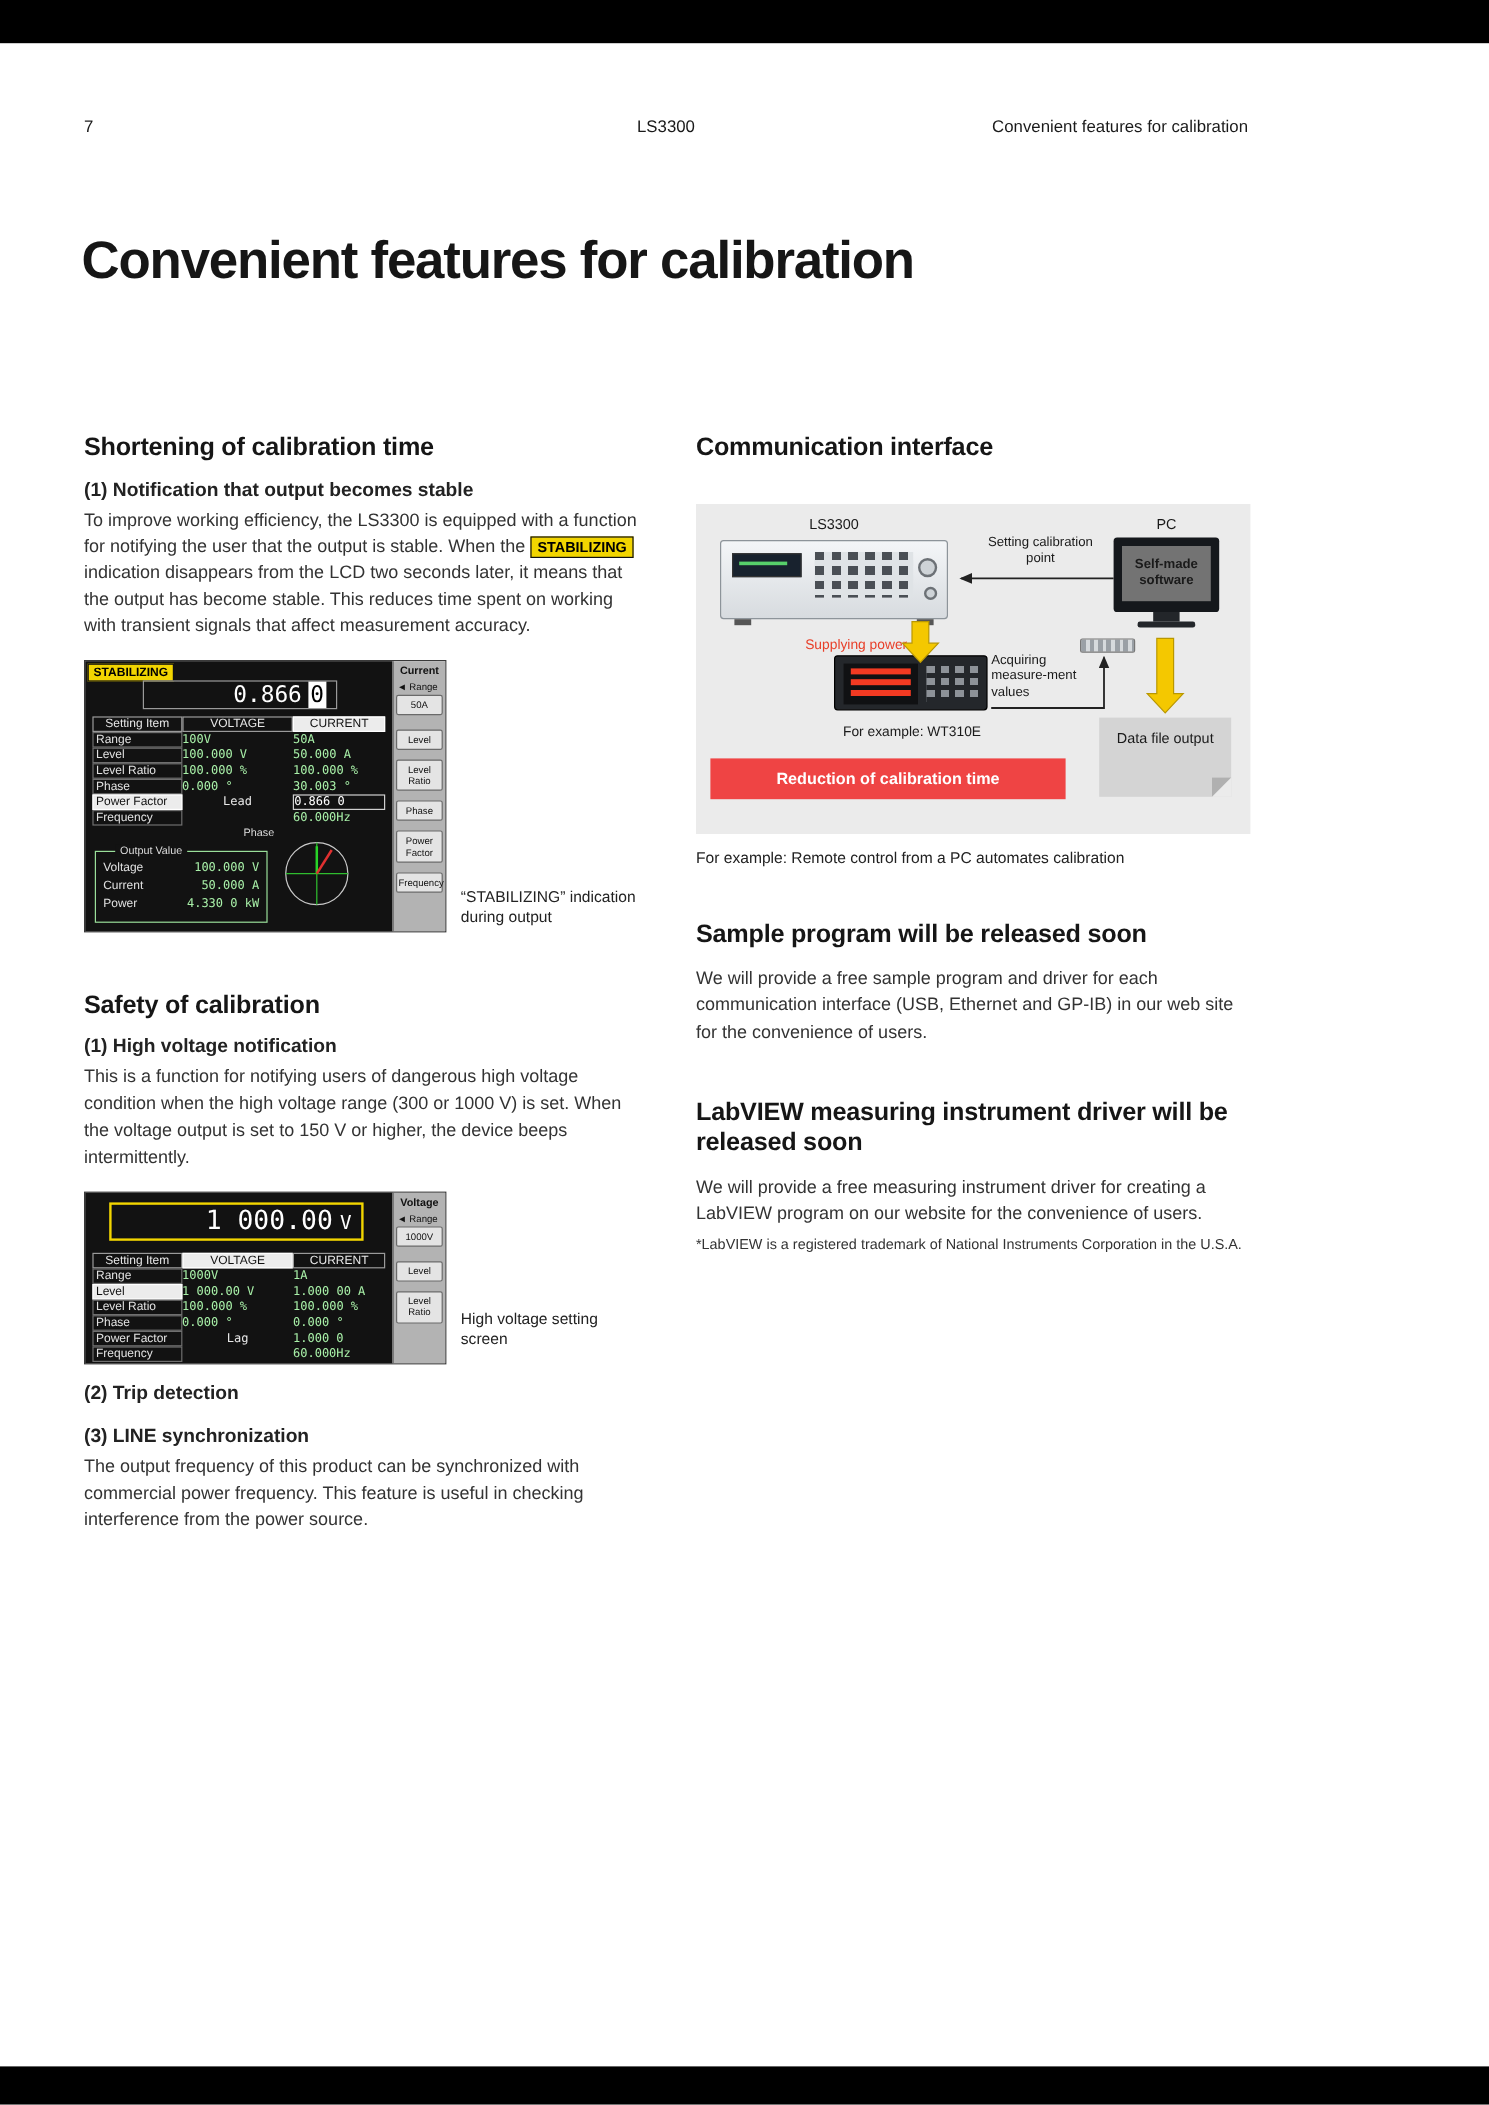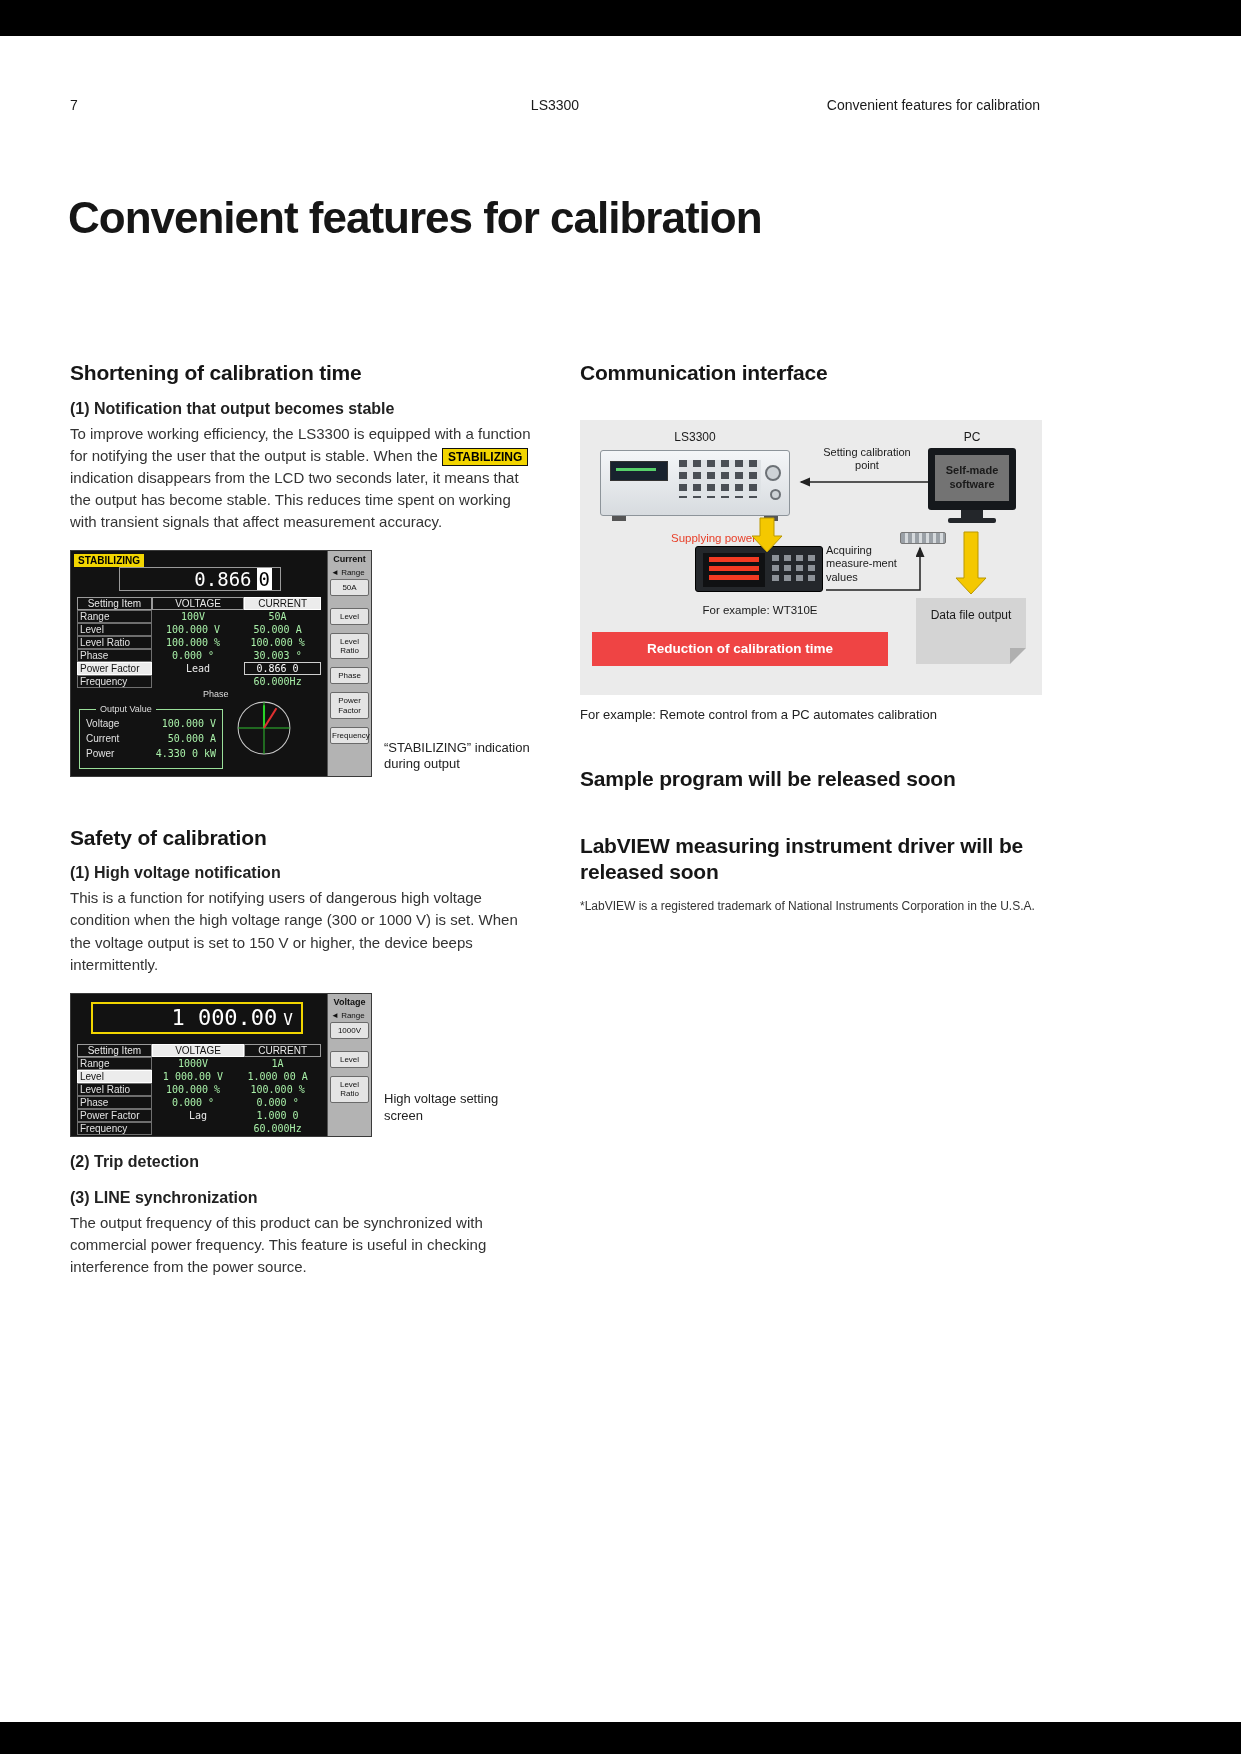--- a/index.html
+++ b/index.html
@@ -46,21 +46,21 @@
   .lcd-big .cursor { background:#fff; color:#000; padding:0 2px; margin-left:5px; }
   .lcd-big2 { position:absolute; top:8px; left:20px; width:212px; height:32px; border:2px solid #f2d500; color:#fff; font-size:22px; line-height:28px; text-align:right; padding:0 8px; }
   .lcd-big2 .unit { font-size:16px; margin-left:6px; }
 
   .lcd-table { position:absolute; left:6px; width:244px; font-size:10px; }
   .lcd-table.t1 { top:46px; } .lcd-table.t2 { top:50px; }
   .tr { display:flex; height:13px; align-items:center; }
   .c1 { width:76px; } .c2 { width:94px; } .c3 { width:78px; }
   .th .c1,.th .c2,.th .c3 { border:1px solid #9a9a9a; height:13px; line-height:11px; text-align:center; color:#e8e8e8; font-family:"Liberation Sans",sans-serif; }
   .lab { color:#e2e2e2; border:1px solid #6f6f6f; height:13px; line-height:11px; padding-left:2px; font-family:"Liberation Sans",sans-serif; }
-  .val { color:#a8f0a8; text-align:center; padding-right:10px; font-family:"DejaVu Sans Mono",monospace; }
+  .val { color:#a8f0a8; text-align:left; padding-right:10px; font-family:"DejaVu Sans Mono",monospace; }
   .mode { color:#e8e8e8; text-align:center; padding-right:0; }
   .boxed { border:1px solid #cfcfcf; color:#fff; height:13px; line-height:11px; }
   .hl { background:#ececec !important; color:#111 !important; border-color:#fff !important; }
 
   .phase-label { position:absolute; left:132px; top:138px; font-size:9px; color:#ddd; font-family:"Liberation Sans",sans-serif; }
   .phase-circle { position:absolute; left:164px; top:148px; width:58px; height:58px; }
 
   .lcd-output { position:absolute; left:8px; top:158px; width:144px; height:60px; border:1px solid #9adf9a; }
   .out-title { position:absolute; top:-6px; left:16px; background:#121212; padding:0 4px; color:#ddd; font-size:9px; font-family:"Liberation Sans",sans-serif; }
   .out-row { display:flex; justify-content:space-between; padding:0 6px; height:15px; align-items:center; font-size:10px; }
@@ -337,19 +337,21 @@
         <polyline points="246,170 340,170 340,128" fill="none" stroke="#222" stroke-width="1.5" marker-end="url(#ah)"></polyline>
         <g fill="#f4c800" stroke="#b99700" stroke-width="1">
           <path d="M180,98 h14 v18 h8 l-15,16 l-15,-16 h8 z"></path>
           <path d="M384,112 h14 v46 h8 l-15,16 l-15,-16 h8 z"></path>
         </g>
       </svg>
     </div>
     <div class="diag-caption">For example: Remote control from a PC automates calibration</div>
 
     <h2 class="mt44">Sample program will be released soon</h2>
+    <p class="body">We will provide a free sample program and driver for each communication interface (USB, Ethernet and GP-IB) in our web site for the convenience of users.</p>
 
     <h2 class="mt42">LabVIEW measuring instrument driver will be released soon</h2>
+    <p class="body">We will provide a free measuring instrument driver for creating a LabVIEW program on our website for the convenience of users.</p>
     <p class="footnote">*LabVIEW is a registered trademark of National Instruments Corporation in the U.S.A.</p>
   </div>
 
   <div class="bar bottom"></div>
 </div>
 
 </body></html>

